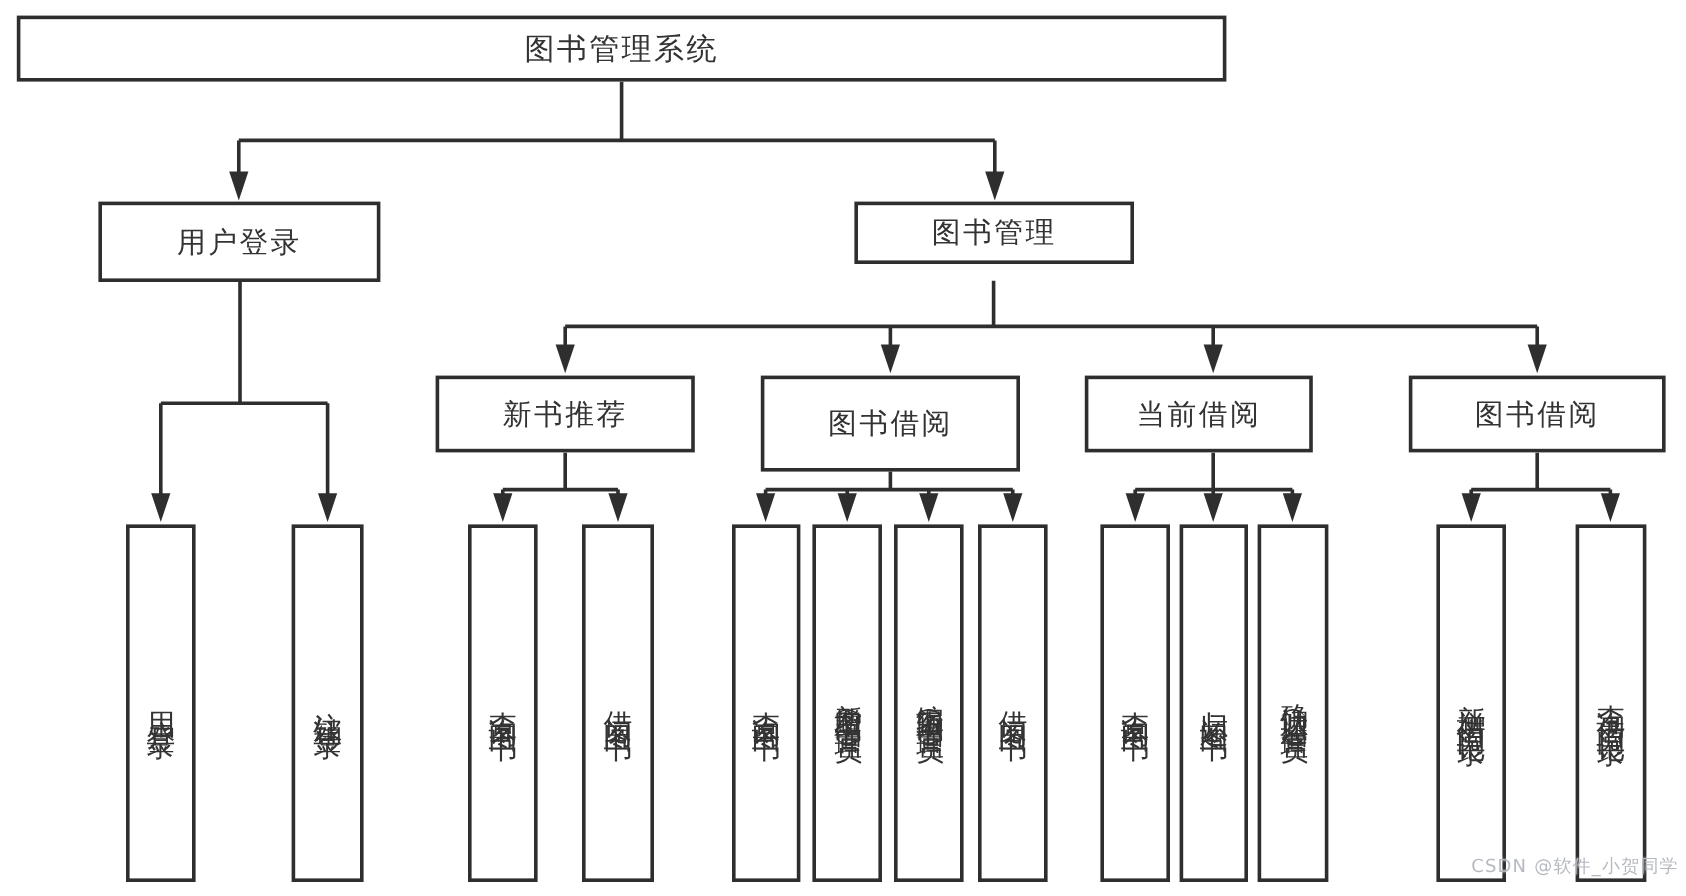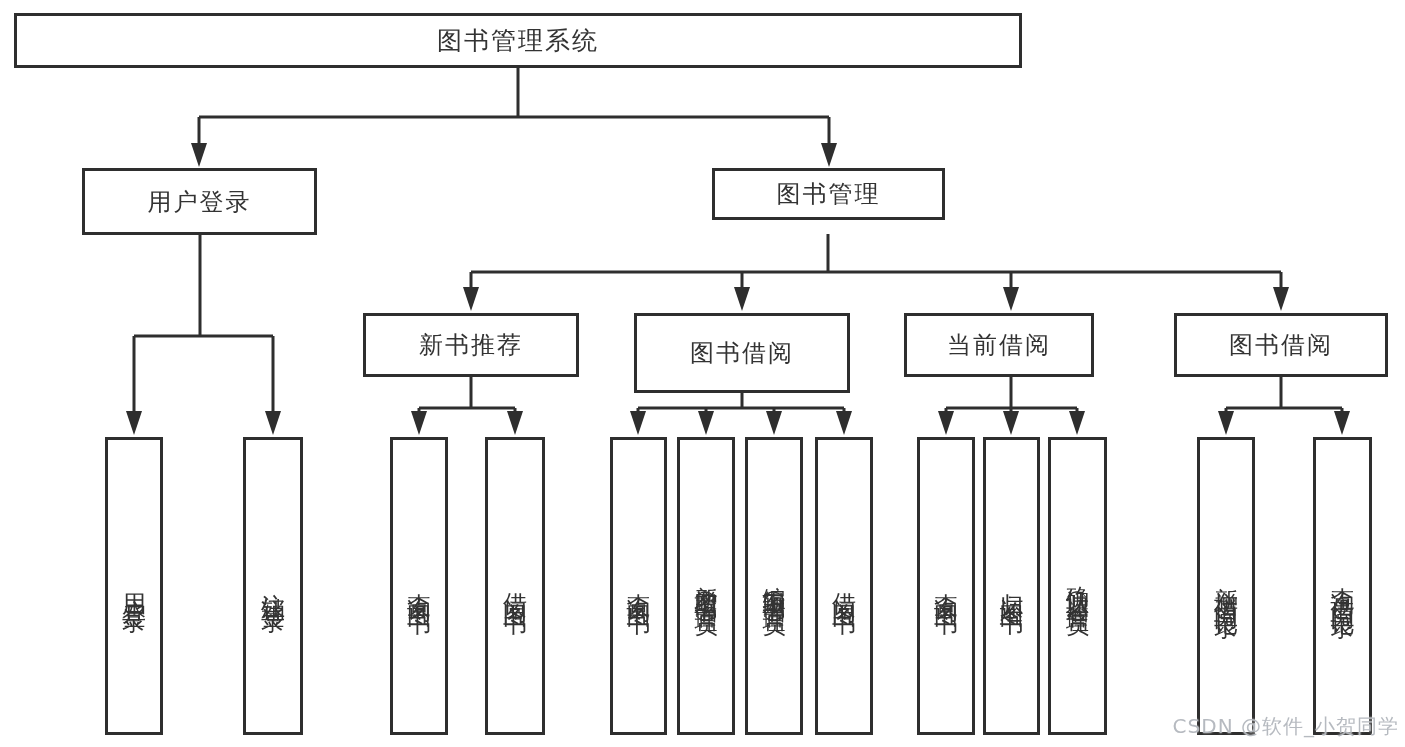--- a/index.html
+++ b/index.html
@@ -35,21 +35,21 @@
     letter-spacing:6px;
     font-size:24px;
     line-height:1;
     white-space:normal;
   }
   .box.v.long .lbl{letter-spacing:4px;font-size:23px;}
   #watermark{
     position:absolute;
     right:6px;
     top:713px;
-    font-size:20px;
+    font-size:15px;
     color:rgba(178,182,189,0.95);
     text-shadow:0 0 2px #ffffff;
     letter-spacing:1px;
     z-index:5;
     white-space:nowrap;
   }
 </style>
 </head>
 <body>
 

